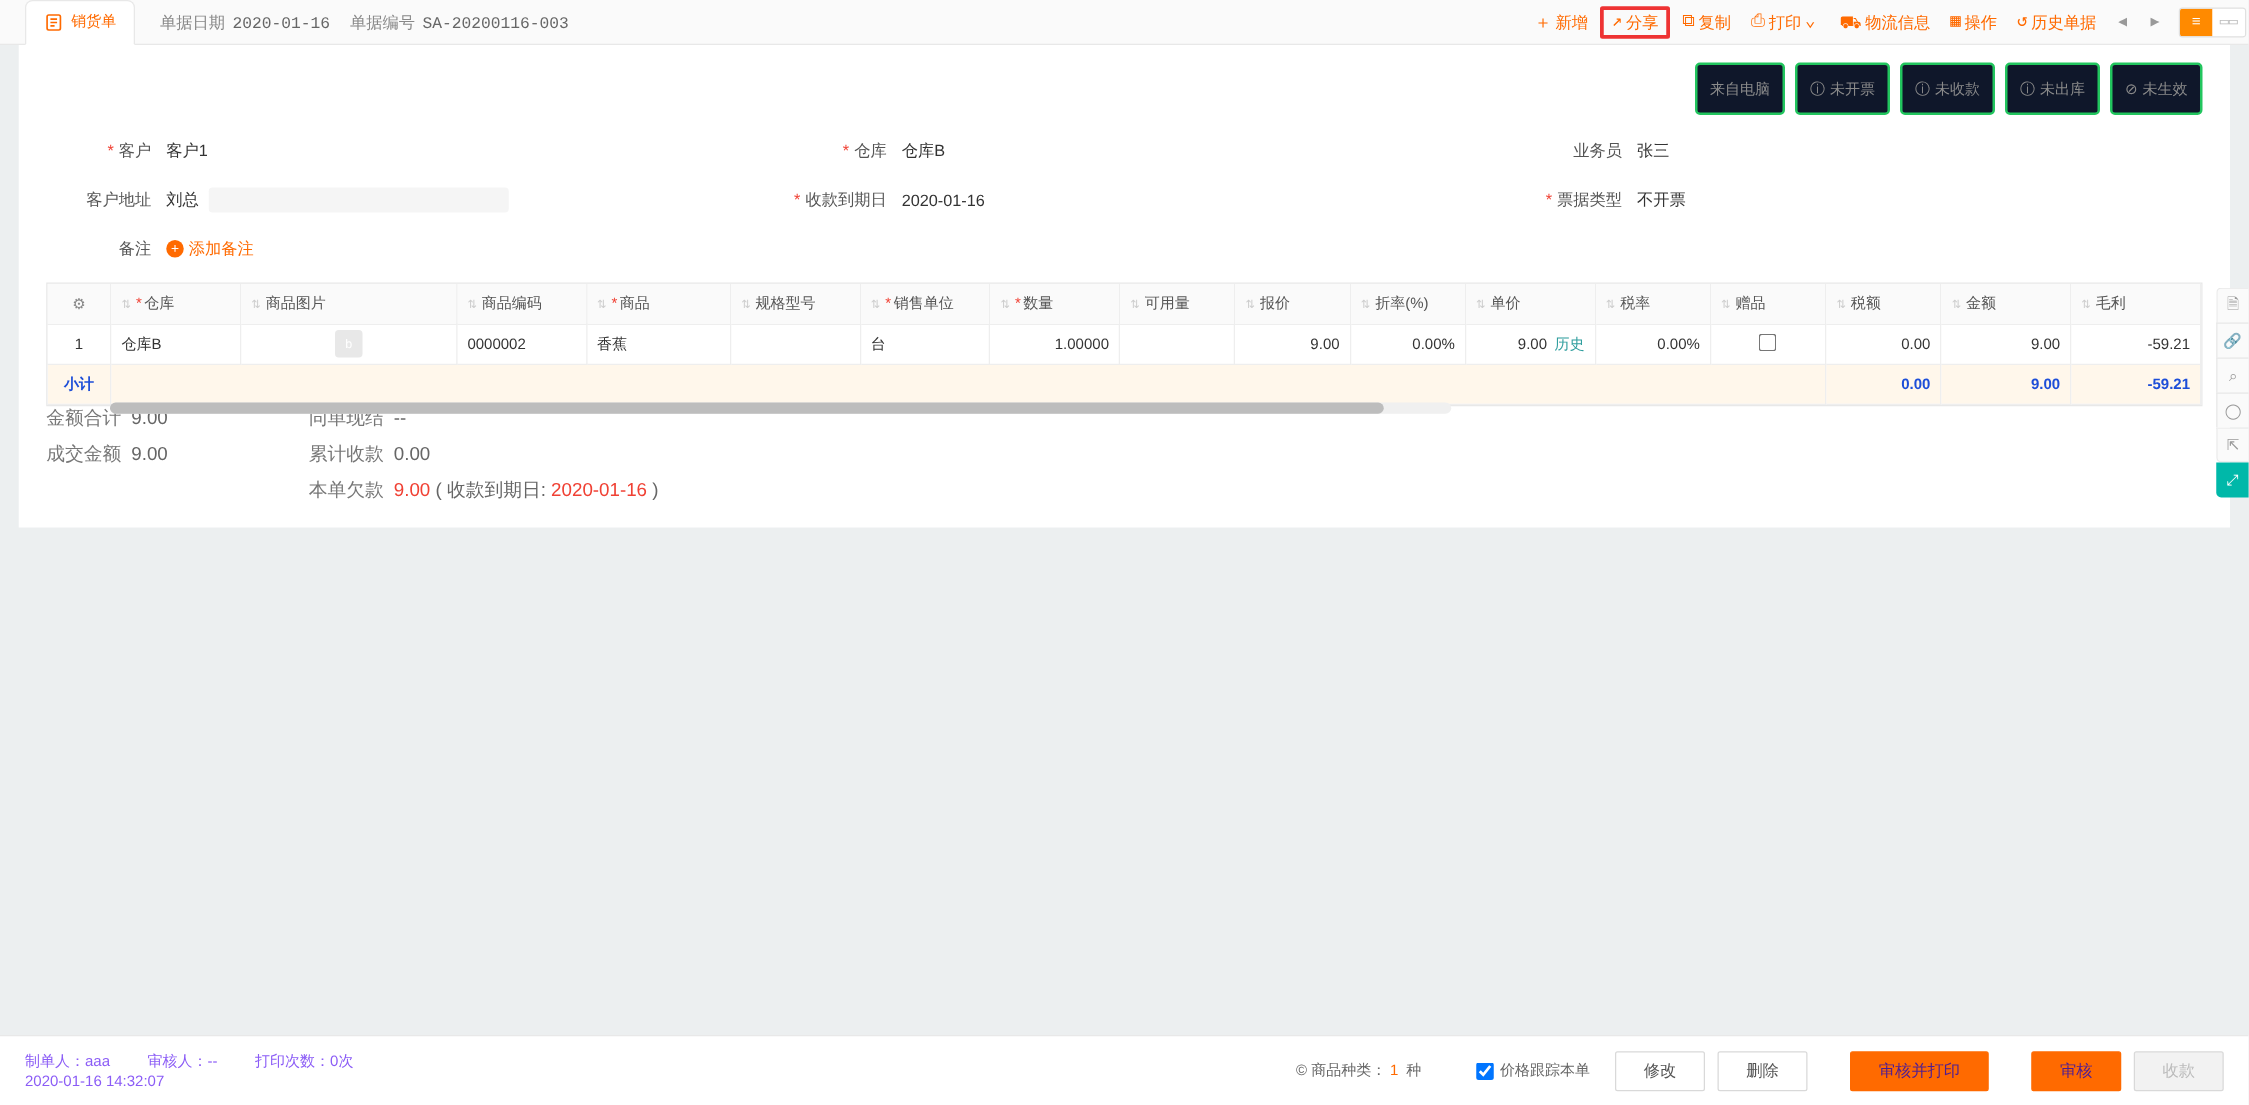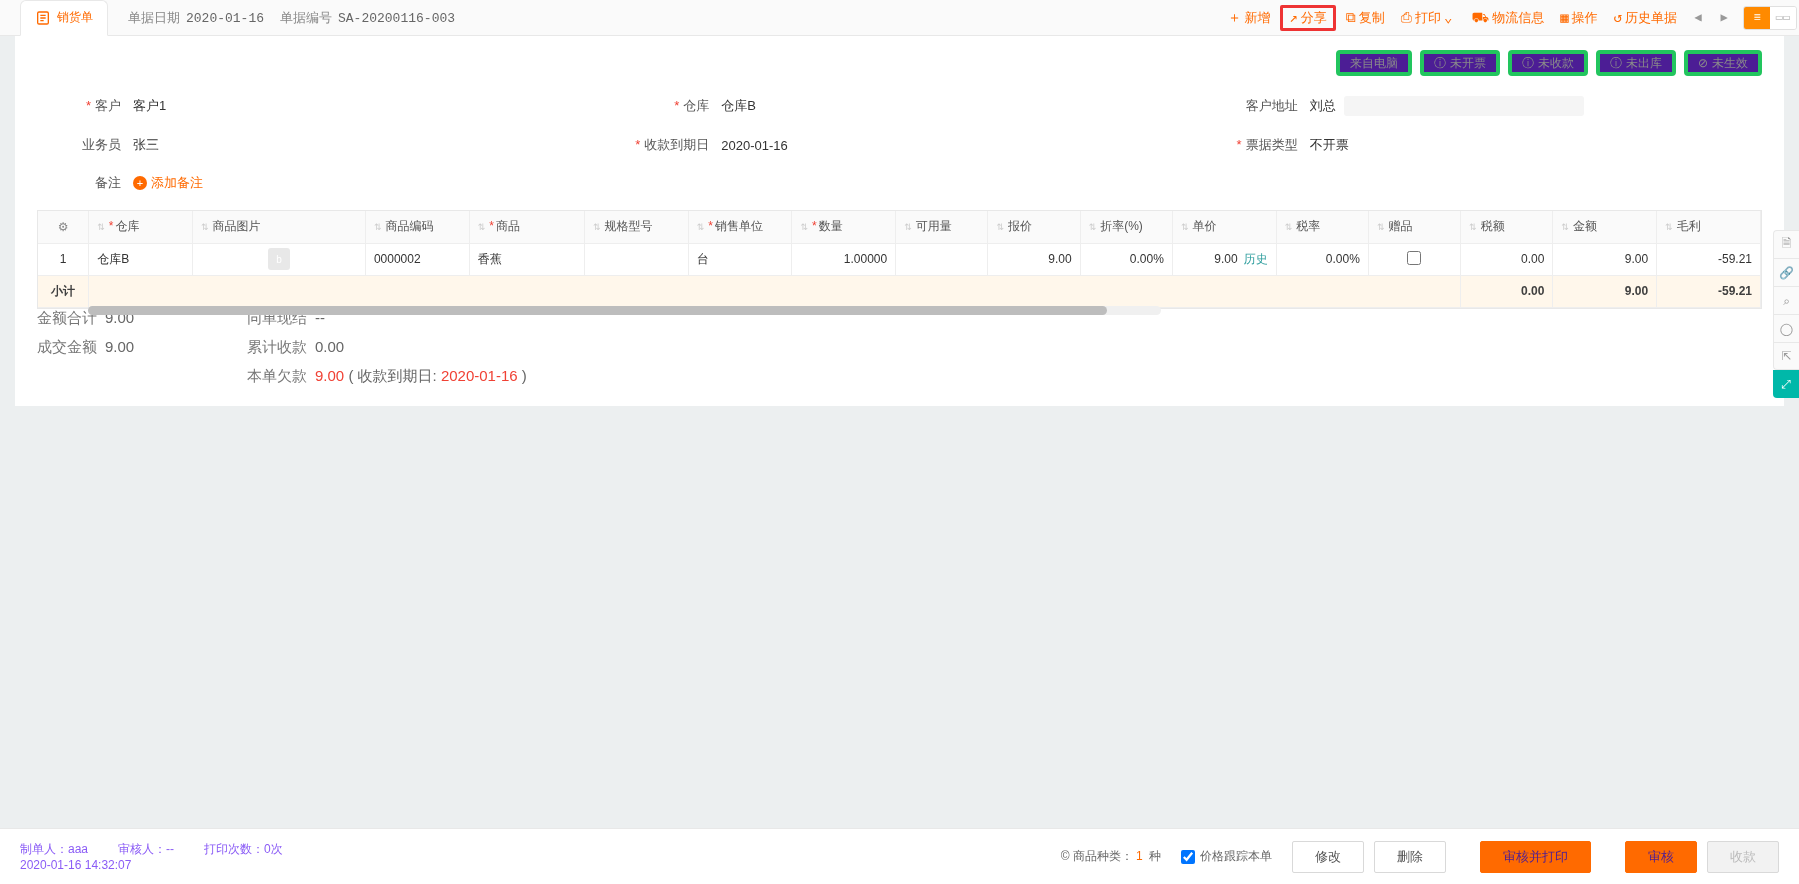--- a/index.html
+++ b/index.html
@@ -17,42 +17,42 @@
     .tbtn .icn{margin-right:3px; font-size:14px;}
     .highlight-box{ border:3px solid #e33; border-radius:2px;}
     .arrow-btn{width:22px;height:22px;display:inline-flex;align-items:center;justify-content:center;color:#999;cursor:pointer;border-radius:3px;}
     .view-group{display:inline-flex;border:1px solid #e0e0e0;border-radius:3px;overflow:hidden;margin-left:4px;}
     .view-btn{width:26px;height:22px;display:inline-flex;align-items:center;justify-content:center;cursor:pointer;background:#fff;color:#bbb;}
     .view-btn.active{background:#ff8a00;color:#fff;}
 
     
     .main { background:#fff; margin:0 15px; padding:0 22px 20px 22px; position:relative; }
     .statusbar{ display:flex; justify-content:flex-end; padding-top:14px; gap:8px;}
-    .pill{ height:26px; padding:0 10px; border:4px solid #22c55e; border-radius:4px; background:#4c1d95; color:#8a8a8a; font-size:12px; display:inline-flex; align-items:center;}
+    .pill{ height:42px; padding:0 10px; border:2px solid #22c55e; border-radius:4px; background:#0f172a; color:#8a8a8a; font-size:12px; display:inline-flex; align-items:center;}
     .pill .i{margin-right:4px; font-size:12px;}
 
     
     .formgrid{ margin-top:20px; display:grid; grid-template-columns: 1fr 1fr 1fr; gap:20px 40px; padding-bottom:12px;}
     .field{display:flex; align-items:center;}
     .flabel{width:84px; text-align:right; color:#555; margin-right:12px; font-size:13px;}
     .req::before{content:"*"; color:#f04134; margin-right:4px;}
     .fvalue{font-size:13px;color:#333;}
     .addnote{color:#ff6a00;display:inline-flex;align-items:center;cursor:pointer;font-size:13px;}
     .addnote .plus{display:inline-flex;width:14px;height:14px;border-radius:50%;background:#ff6a00;color:#fff;align-items:center;justify-content:center;font-size:11px;margin-right:4px;}
 
     
     .tablewrap{margin-top:6px; border:1px solid #e8e8e8; position:relative;}
     table{border-collapse:collapse;width:100%;table-layout:fixed;}
     th,td{border-right:1px solid #eee;border-bottom:1px solid #eee;height:32px;padding:0 8px;font-size:12px;white-space:nowrap;overflow:hidden;text-overflow:ellipsis;}
     thead th{background:#fafafa;color:#555;text-align:left;font-weight:normal;position:relative;}
     thead th .sort{color:#ccc;margin-right:4px;font-size:9px;}
     thead th .star{color:#f04134;margin-right:2px;}
     .gear{width:44px;text-align:center;color:#888;}
     tbody tr.data td{background:#fff;}
-    tbody tr.subtotal td{background:#fff7eb;font-weight:bold;color:#404040;}
+    tbody tr.subtotal td{background:#fff7eb;font-weight:bold;color:#1d4ed8;}
     .ar{text-align:right;}
     .al{text-align:left;}
     .ac{text-align:center;}
     .histlink{color:#2f9e9e;margin-left:6px;cursor:pointer;}
     .pimg{width:22px;height:22px;background:#e8e8e8;border-radius:3px;margin:0 auto;display:inline-flex;align-items:center;justify-content:center;color:#fff;font-size:10px;}
     .hscroll{position:absolute;left:50px;right:600px;bottom:-7px;height:9px;background:transparent;display:flex;align-items:center;}
     .hscroll .track{flex:1;height:9px;background:#f0f0f0;border-radius:5px;position:relative;}
     .hscroll .thumb{position:absolute;left:0;top:0;height:9px;width:95%;background:#bdbdbd;border-radius:5px;}
     input[type=checkbox]{width:14px;height:14px;}
 
@@ -67,21 +67,21 @@
     .dock{position:absolute;right:0;top:230px;width:26px;display:flex;flex-direction:column;}
     .dock-btn{width:26px;height:28px;background:#fafafa;border:1px solid #e8e8e8;border-right:none;display:flex;align-items:center;justify-content:center;color:#9a9a9a;cursor:pointer;border-bottom:none;}
     .dock-btn:first-child{border-top-left-radius:4px;}
     .dock-btn.last{border-bottom:1px solid #e8e8e8;border-bottom-left-radius:4px;}
     .dock-expand{width:26px;height:28px;background:#00b8a9;color:#fff;display:flex;align-items:center;justify-content:center;margin-top:0;border-bottom-left-radius:4px;cursor:pointer;}
 
     
     .footer{position:absolute;left:0;right:0;bottom:0;height:56px;background:#fff;border-top:1px solid #e8e8e8;display:flex;align-items:center;padding:0 20px;}
     .fmeta{font-size:12px;color:#8b5cf6;line-height:16px;}
     .fmeta-row{display:flex;gap:30px;}
-    .fcenter{margin-left:auto;display:flex;align-items:center;font-size:12px;color:#666;margin-right:20px;}
+    .fcenter{margin-left:auto;display:flex;align-items:center;font-size:12px;color:#666;margin-right:20px;gap:24px;}
     .fcenter .num{color:#ff6a00;margin:0 3px;}
     .fcheck{display:inline-flex;align-items:center;margin-left:20px;}
     .fcheck input{margin-right:5px;}
     .factions{display:flex;gap:10px;}
     .btn{height:32px;padding:0 22px;border:1px solid #d9d9d9;background:#fff;border-radius:2px;cursor:pointer;font-size:13px;color:#555;display:inline-flex;align-items:center;}
     .btn.primary{background:#ff6a00;border-color:#ff6a00;color:#4c1d95;margin-left:24px;}
     .btn.disabled{background:#f2f2f2;color:#bbb;cursor:not-allowed;}
     .blurbox{ background:#f5f5f5; width:240px; height:20px; border-radius:3px; }
   </style>
 </head>
@@ -166,28 +166,28 @@
     <div class="formgrid">
       <div class="field">
           <span class="flabel req">客户</span>
           <span class="fvalue">客户1</span>
         </div>
       <div class="field">
           <span class="flabel req">仓库</span>
           <span class="fvalue">仓库B</span>
         </div>
       <div class="field">
+          <span class="flabel">业务员</span>
+          <span class="fvalue">张三</span>
+        </div>
+
+      <div class="field">
           <span class="flabel">客户地址</span>
           <span class="fvalue">刘总</span>
           <span class="blurbox" style="margin-left:8px;"></span>
-        </div>
-
-      <div class="field">
-          <span class="flabel">业务员</span>
-          <span class="fvalue">张三</span>
         </div>
       <div class="field">
           <span class="flabel req">收款到期日</span>
           <span class="fvalue">2020-01-16</span>
         </div>
       <div class="field">
           <span class="flabel req">票据类型</span>
           <span class="fvalue">不开票</span>
         </div>
 

